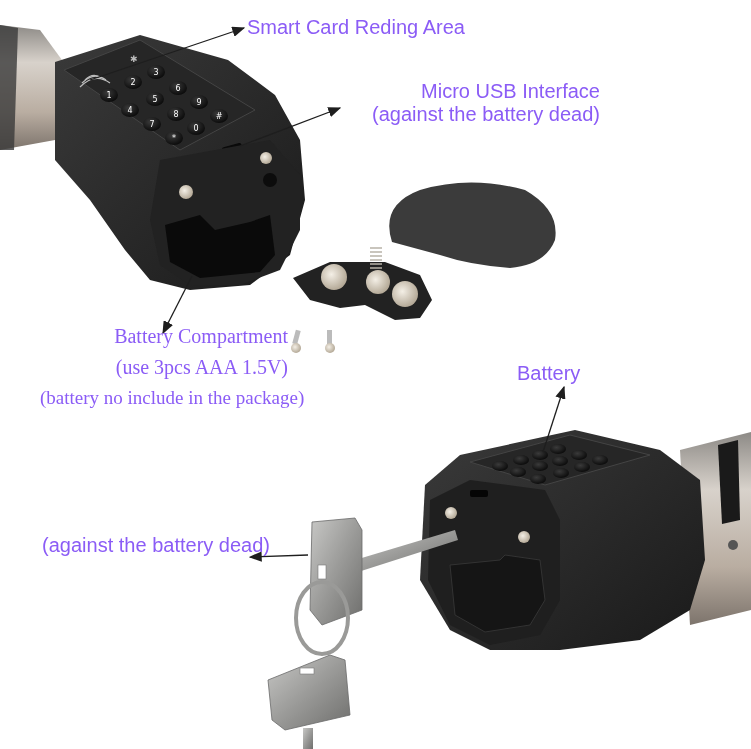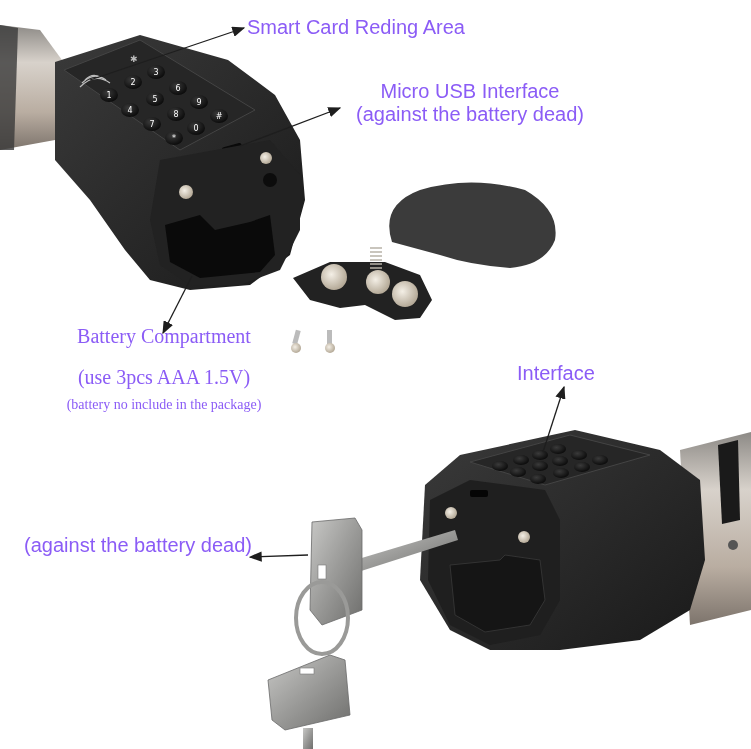--- a/index.html
+++ b/index.html
@@ -1,22 +1,22 @@
 <!DOCTYPE html>
 <html><head>
 <meta charset="utf-8">
 <style>
   html, body { margin: 0; padding: 0; background: #ffffff; }
   body { width: 751px; height: 749px; position: relative; overflow: hidden;
          font-family: "Liberation Sans", sans-serif; color: #1e1e1e; }
   #scene { position: absolute; left: 0; top: 0; width: 751px; height: 749px; }
   .label { position: absolute; white-space: nowrap; line-height: 1.15; color: #8b5cf6; }
   .lbl-main { font-size: 20px; }
-  .lbl-small { font-size: 14px; }
-  .center { text-align: center; }
+  .lbl-small { font-size: 19px; }
+  .center { text-align: right; }
 </style>
 </head>
 <body>
 
 <svg id="scene" viewBox="0 0 751 749" xmlns="http://www.w3.org/2000/svg">
   <defs>
     <linearGradient id="bodyGrad" x1="0" y1="0" x2="1" y2="1">
       <stop offset="0" stop-color="#3a3a3a"></stop>
       <stop offset="0.5" stop-color="#2a2a2a"></stop>
       <stop offset="1" stop-color="#1a1a1a"></stop>
@@ -199,21 +199,21 @@
 
 <div class="label lbl-main" style="left:247px; top:16px;">Smart Card Reding Area</div>
 
 <div class="label lbl-main center" style="left:340px; top:80px; width:260px;">
   <div>Micro USB Interface</div>
   <div>(against the battery dead)</div>
 </div>
 
 <div class="label center" style="left:40px; top:325px; width:248px;font-family:Liberation Serif, serif;">
   <div class="lbl-main">Battery Compartment</div>
-  <div class="lbl-main" style="margin-top:18px;">(use 3pcs AAA 1.5V)</div>
+  <div class="lbl-main" style="margin-top:8px;">(use 3pcs AAA 1.5V)</div>
   <div class="lbl-small" style="margin-top:8px;">(battery no include in the package)</div>
 </div>
 
-<div class="label lbl-main" style="left:517px; top:362px;">Interface</div>
+<div class="label lbl-main" style="left:517px; top:362px;">Battery</div>
 
 <div class="label lbl-main center" style="left:6px; top:534px; width:264px;">
   <div>(against the battery dead)</div>
 </div>
 
 </body></html>

